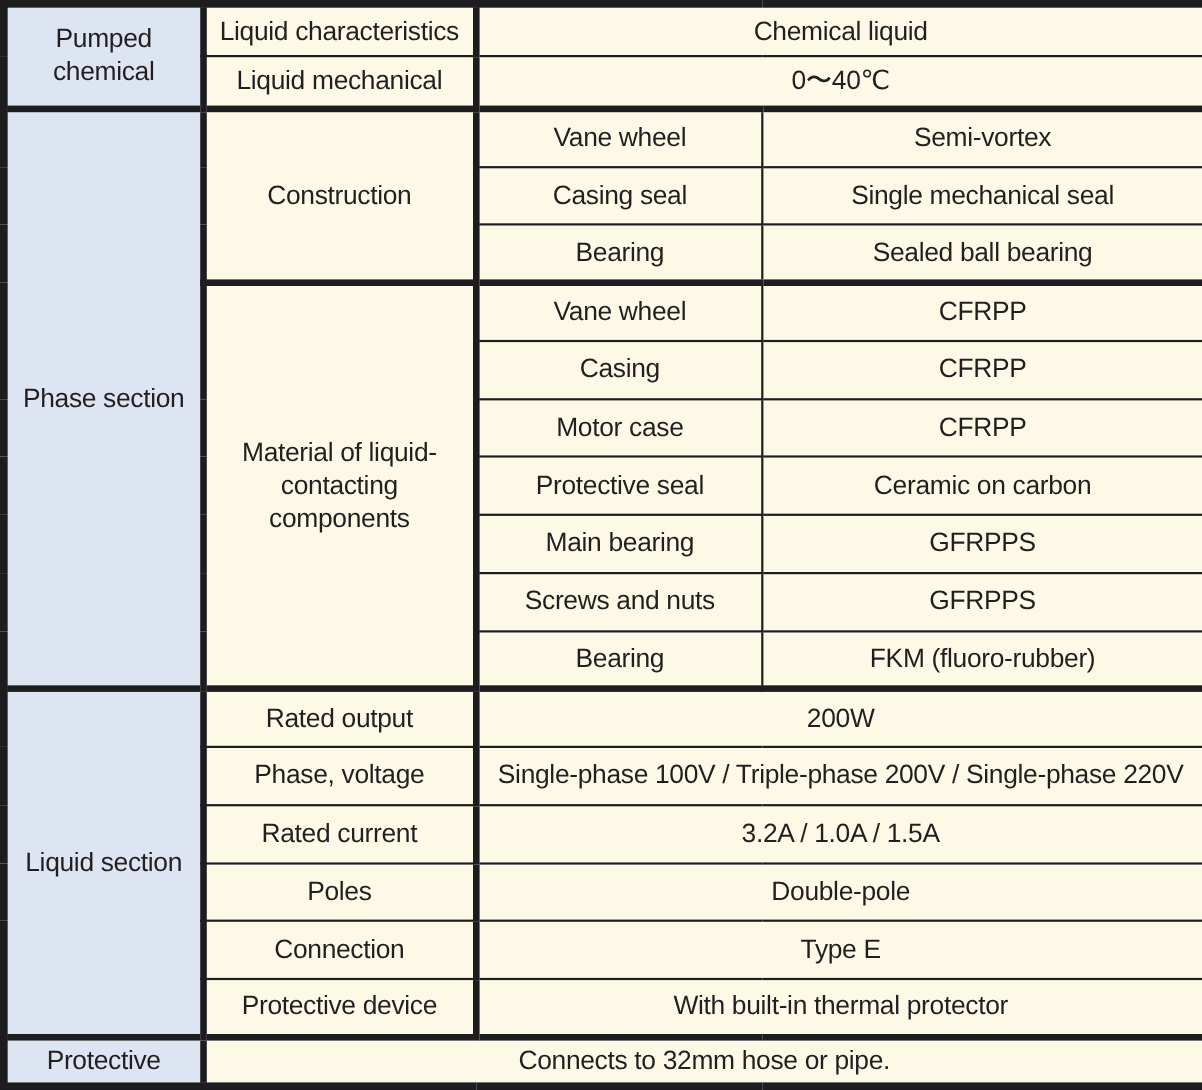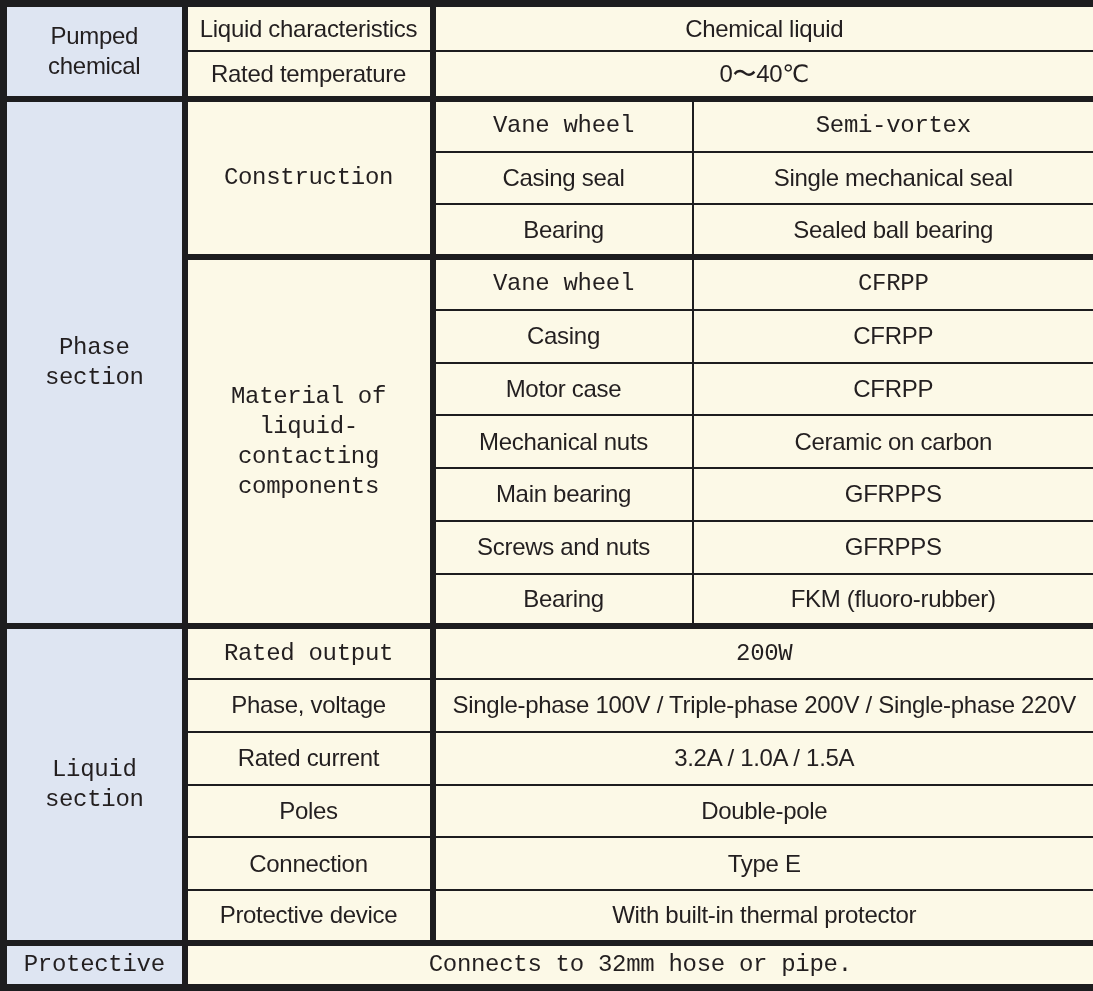--- a/index.html
+++ b/index.html
@@ -41,21 +41,21 @@
   
   table.spec { border: 7px solid var(--border-color); }
   
   table.spec td.section {
     background: var(--section-bg);
     border-right-width: 6px;
   }
   
   table.spec td.param { border-right-width: 6px; }
   
-  tr.sec-start td { border-top-width: 6px; font-family: Liberation Mono, monospace; }
+  tr.sec-start td { border-top-width: 6px; }
   
   tr.r-top { height: 47px; }
   tr.r-std { height: 52px; }
   tr.r-bot { height: 44px; }
 </style>
 </head>
 <body>
 
 <div class="page">
   <table class="spec">
@@ -66,21 +66,21 @@
       <col style="width:404px">
     </colgroup>
     <tbody>
 
       <tr class="r-top">
         <td class="section" rowspan="2">Pumped chemical</td>
         <td class="param">Liquid characteristics</td>
         <td colspan="2">Chemical liquid</td>
       </tr>
       <tr class="r-top">
-        <td class="param">Rated temperature</td>
+        <td class="param">Liquid mechanical</td>
         <td colspan="2">0〜40℃</td>
       </tr>
 
       <tr class="r-std sec-start">
         <td class="section" rowspan="10">Phase section</td>
         <td class="param" rowspan="3">Construction</td>
         <td>Vane wheel</td>
         <td>Semi-vortex</td>
       </tr>
       <tr class="r-std">
@@ -99,21 +99,21 @@
       </tr>
       <tr class="r-std">
         <td>Casing</td>
         <td>CFRPP</td>
       </tr>
       <tr class="r-std">
         <td>Motor case</td>
         <td>CFRPP</td>
       </tr>
       <tr class="r-std">
-        <td>Mechanical nuts</td>
+        <td>Protective seal</td>
         <td>Ceramic on carbon</td>
       </tr>
       <tr class="r-std">
         <td>Main bearing</td>
         <td>GFRPPS</td>
       </tr>
       <tr class="r-std">
         <td>Screws and nuts</td>
         <td>GFRPPS</td>
       </tr>

